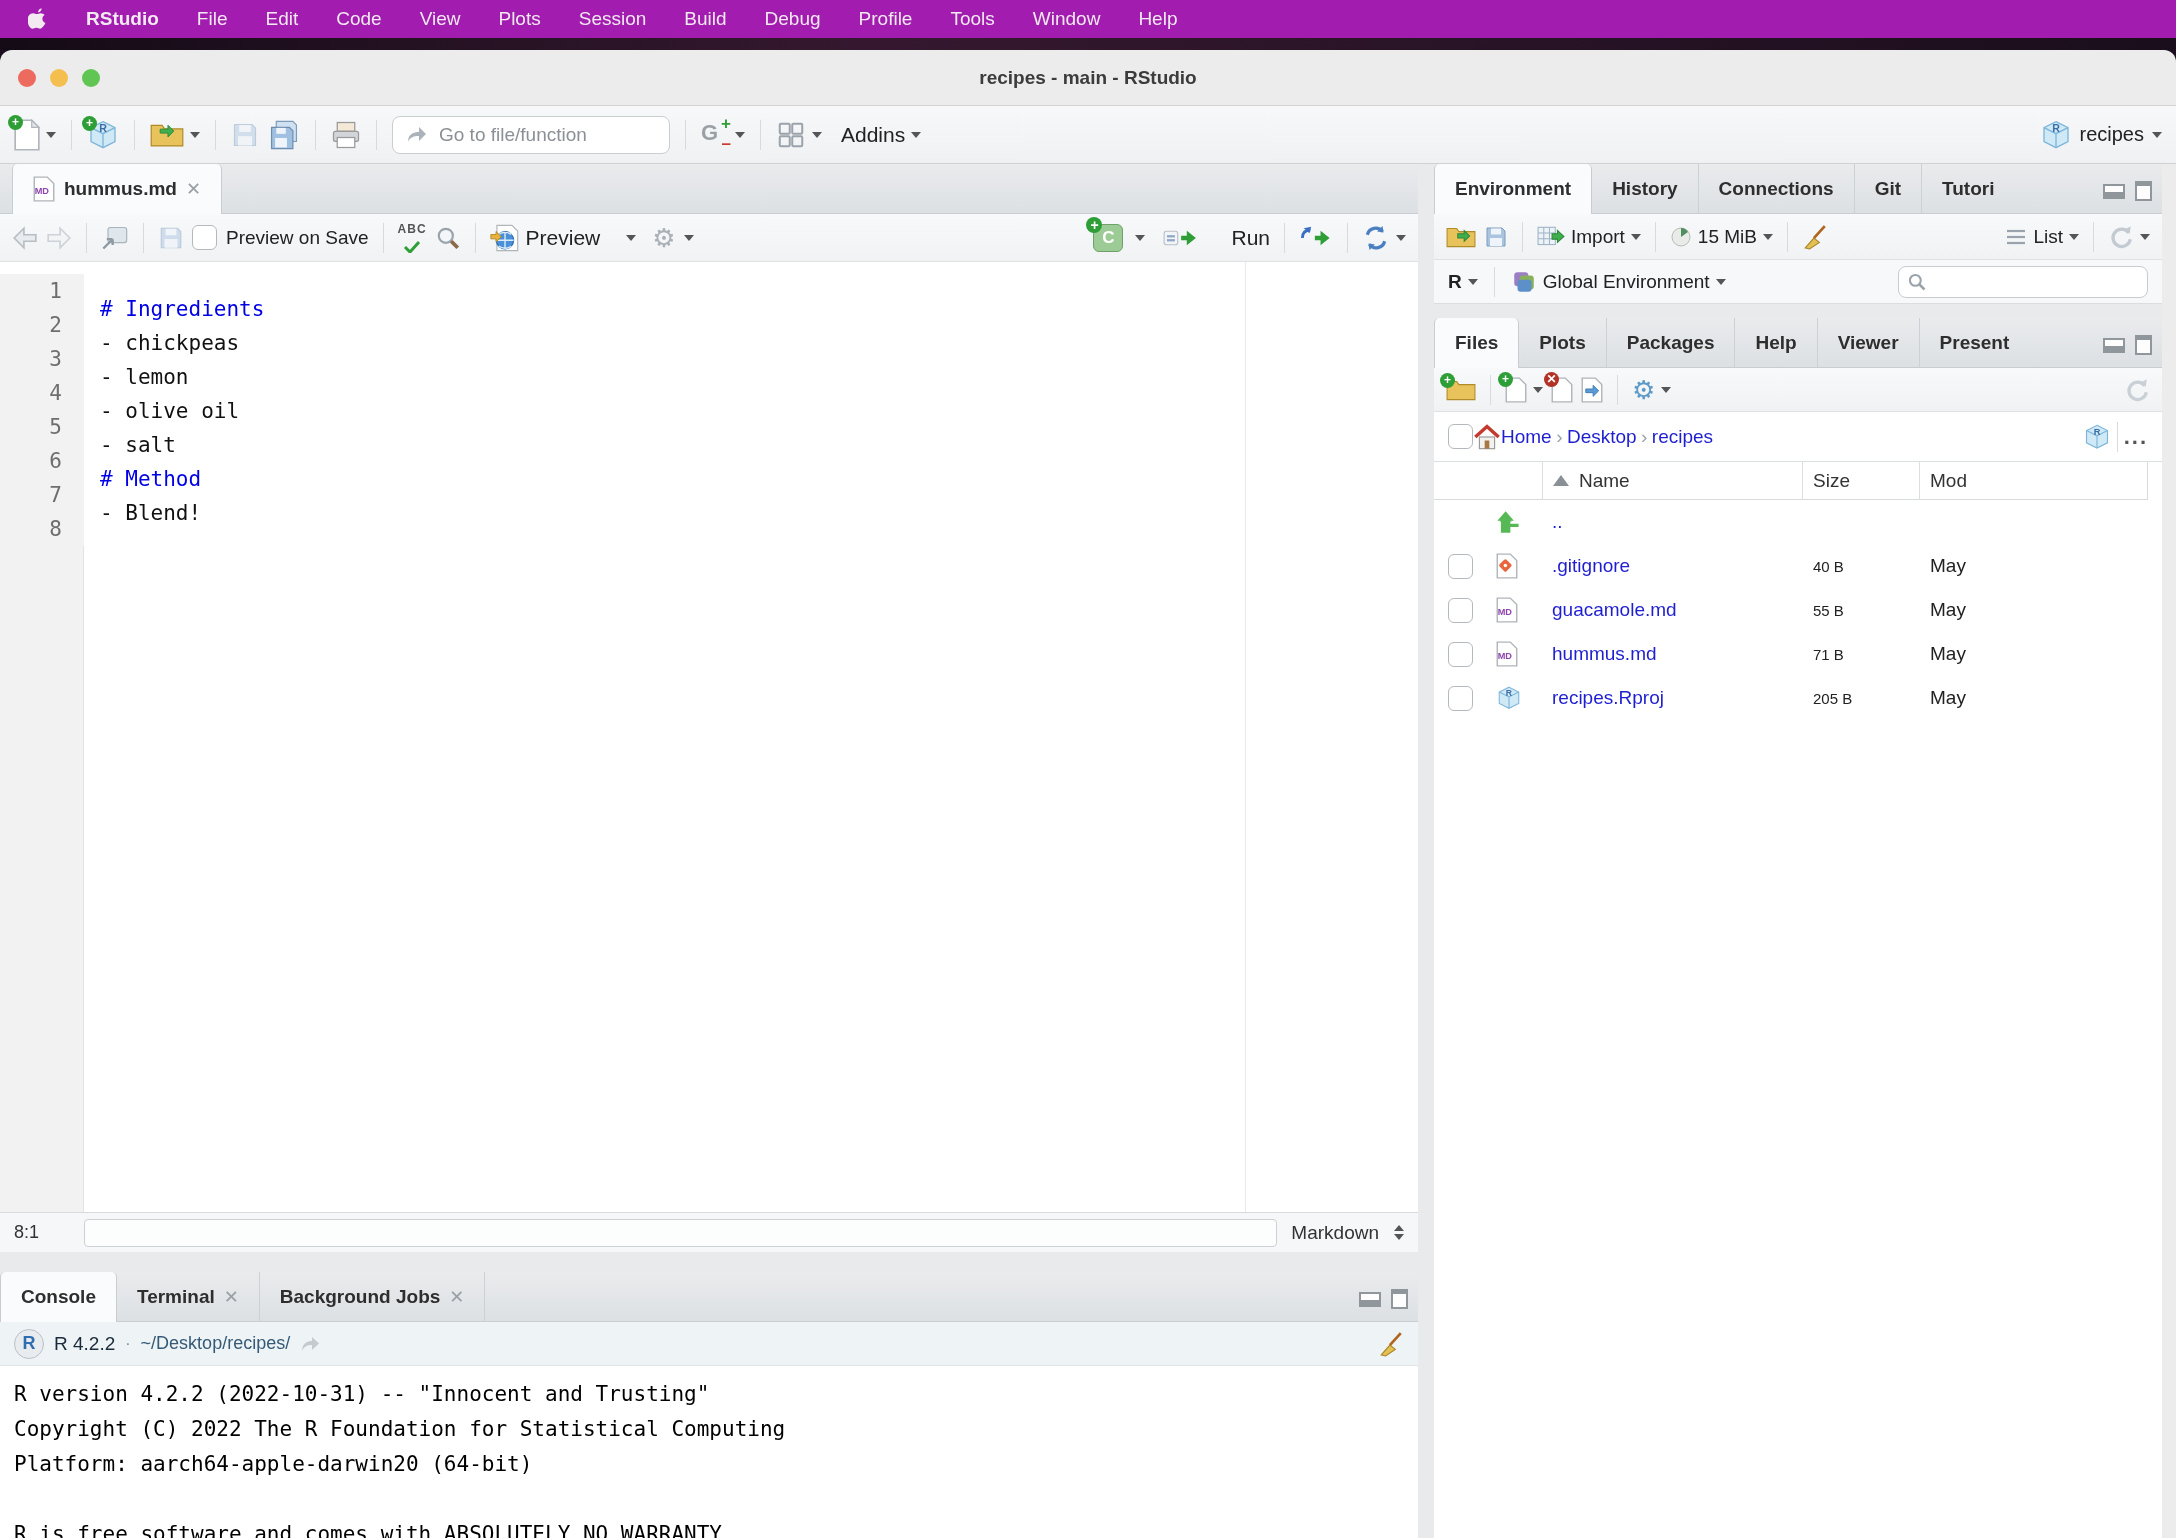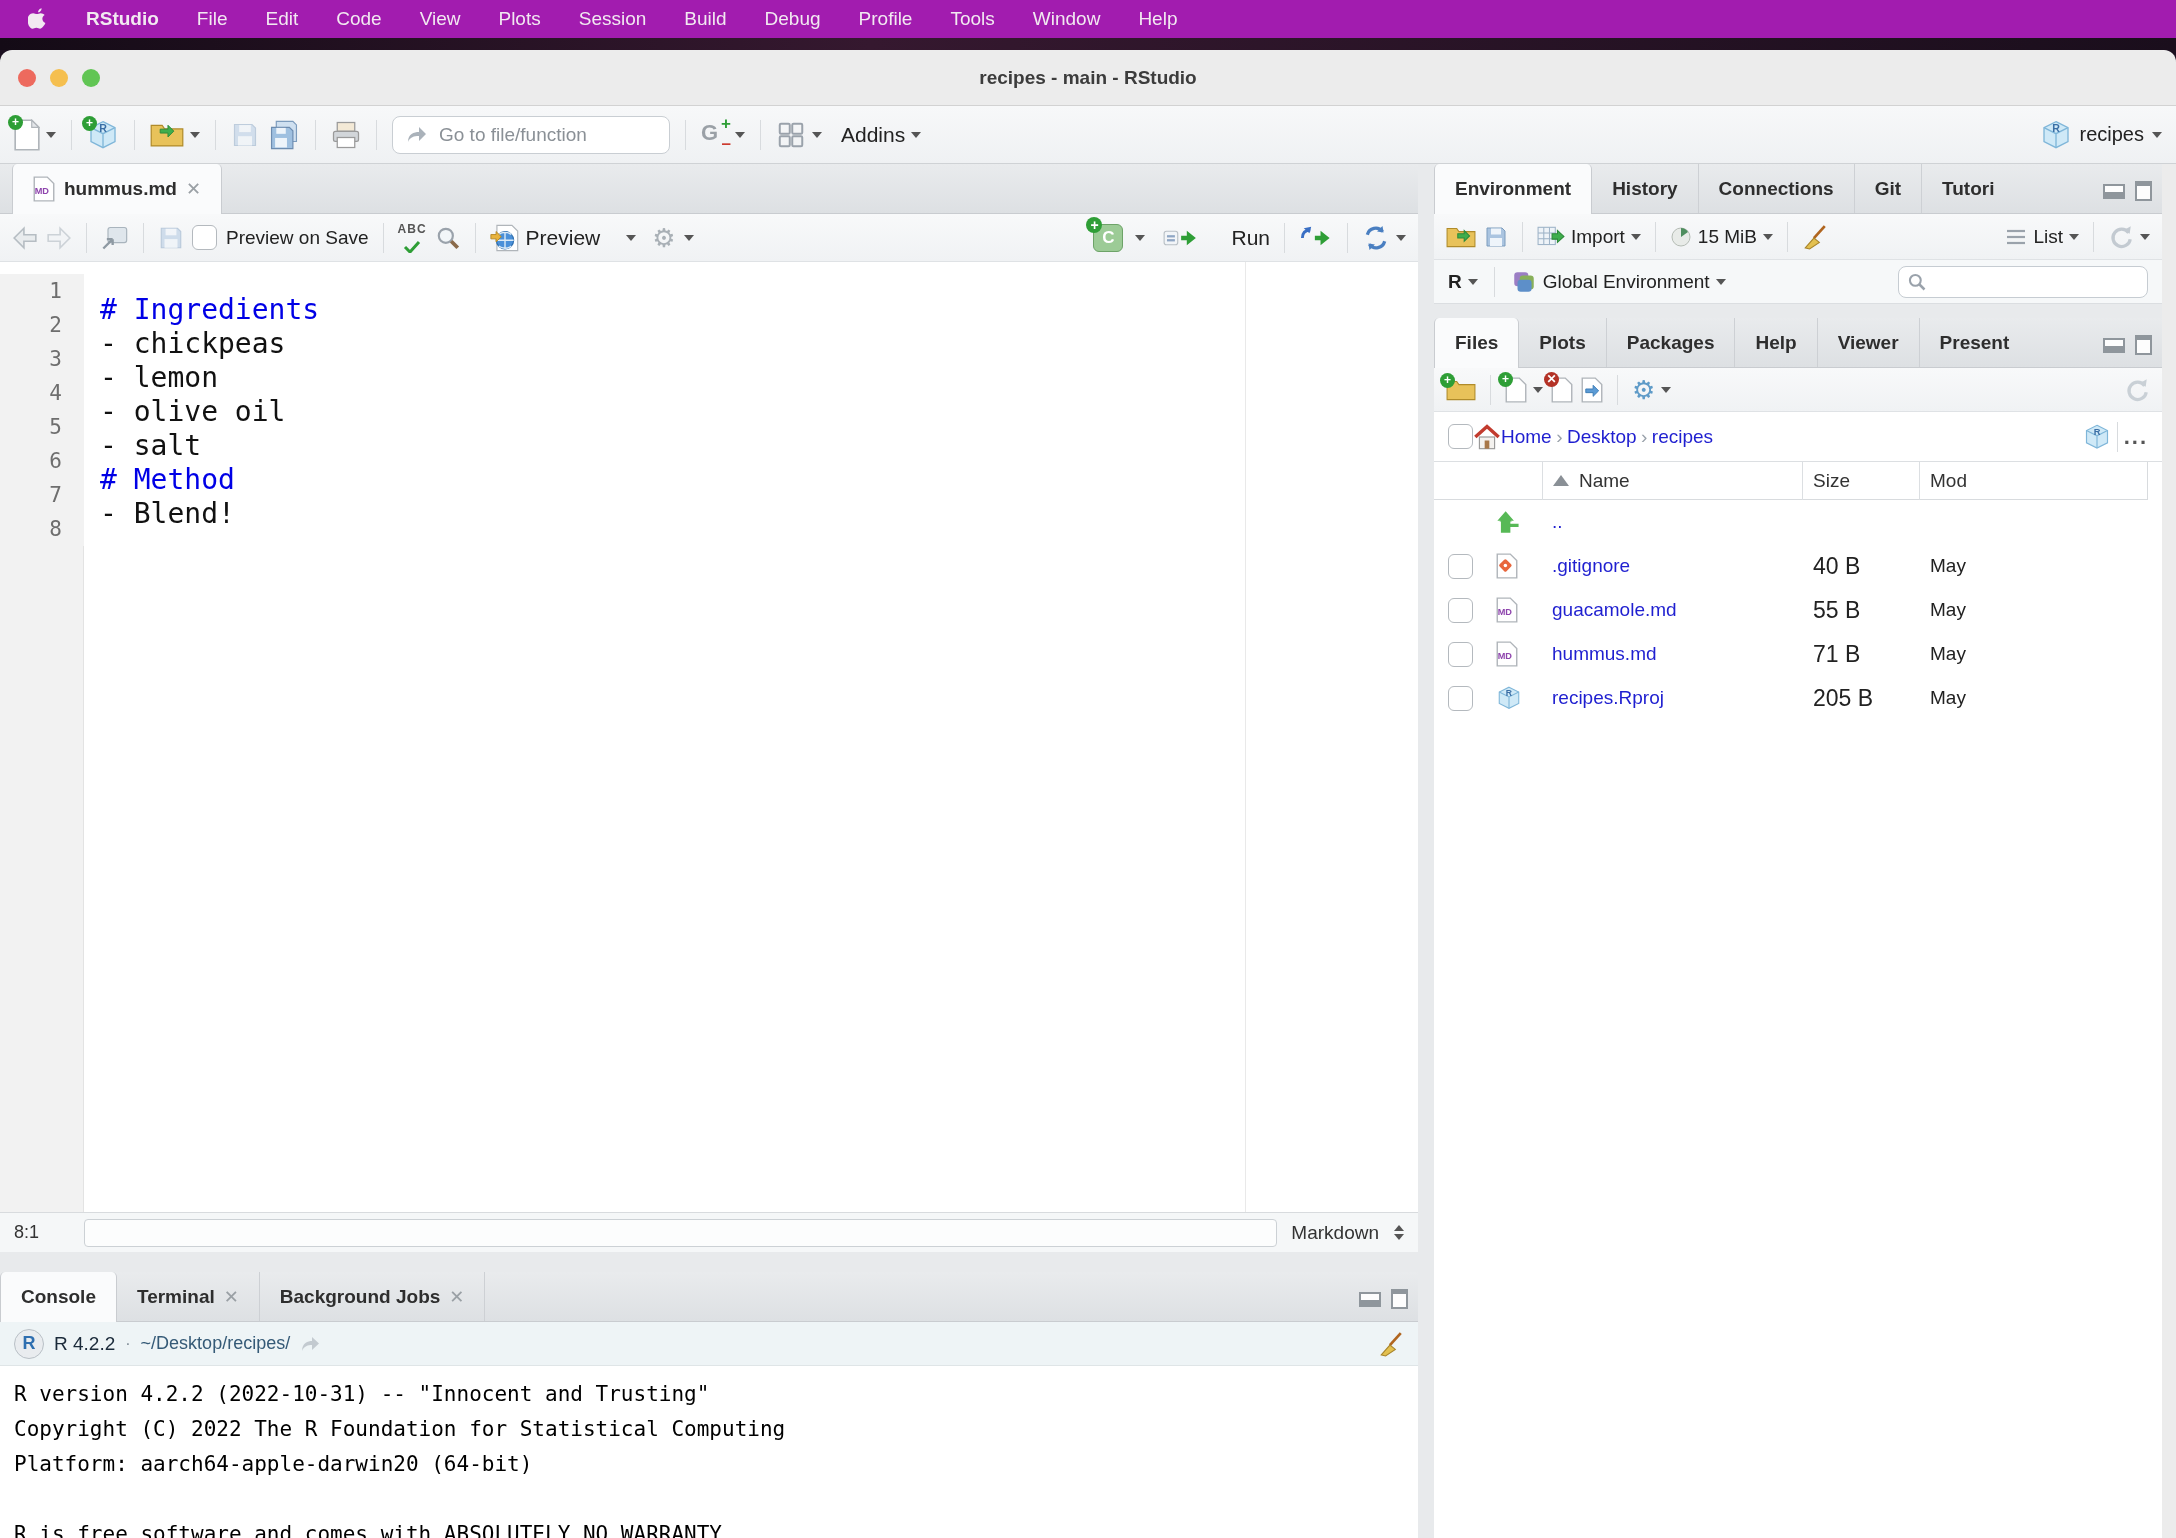--- a/index.html
+++ b/index.html
@@ -55,21 +55,21 @@
   
   .src-toolbar { height:48px; }
   .mode-row { height:42px; background:#f6f8f9; border-bottom:1px solid #d8dbdd; display:flex; align-items:center; padding:0 10px; gap:4px; flex:none; }
   .mode-btn { font-size:19px; color:#333; padding:4px 18px; border-radius:6px; }
   .mode-btn.active { background:#edeff1; border:1px solid #b6babe; }
   .checkbox { width:25px; height:25px; border:1.5px solid #b4b9be; border-radius:6px; background:#fff; display:inline-block; flex:none; }
 
   .editor { flex:1; display:flex; position:relative; overflow:hidden; background:#fff; }
   .margin-line { position:absolute; left:1245px; top:0; bottom:0; width:1px; background:#e9e9e9; }
   .code-pane { display:flex; flex-direction:column; padding-top:12px; }
-  .ct { font-family:"DejaVu Sans Mono",monospace; font-size:28px; color:#111; white-space:pre;margin-top:36px; }
+  .ct { font-family:"DejaVu Sans Mono",monospace; font-size:21px; color:#111; white-space:pre;margin-top:36px; }
   .ct.heading { color:#0000e6; }
   .coderow { display:flex; height:34px; align-items:center; }
   .coderow .num { width:84px; text-align:right; padding-right:22px; color:#6e6e6e; font-family:"DejaVu Sans Mono",monospace; font-size:21px; flex:none; background:#f2f2f2; height:34px; line-height:34px; }
   .coderow .txt { padding-left:16px; }
 
   .status-row { height:40px; background:#f5f7f8; border-top:1px solid #d8dbde; display:flex; align-items:center; padding:0 14px; gap:14px; flex:none; }
   .cursor-pos { font-size:18px; color:#333; width:56px; }
   .msg-box { flex:1; height:28px; background:#fcfdfd; border:1px solid #ccd1d5; border-radius:4px; }
   .ftype { display:flex; align-items:center; gap:15px; font-size:19px; color:#333; }
   .updown { display:inline-flex; flex-direction:column; gap:3px; }
@@ -100,21 +100,21 @@
   .dots { color:#555; font-size:22px; font-weight:700; letter-spacing:2px; }
   .ftable { background:#fff; flex:none; }
   .fhead { height:38px; display:flex; align-items:center; border-bottom:1px solid #d8dbde; margin-right:14px; border-right:1px solid #d8dbde; }
   .fhead .fcol { font-size:19px; color:#333; height:38px; display:flex; align-items:center; }
   .fhead .fcol-name,.fhead .fcol-size,.fhead .fcol-mod { border-left:1px solid #dcdfe2; padding-left:10px; }
   .frow { height:44px; display:flex; align-items:center; margin-right:14px; }
   .fcol { flex:none; display:flex; align-items:center; }
   .fcol-cb { width:62px; padding-left:14px; }
   .fcol-icon { width:46px; }
   .fcol-name { flex:1; padding-left:10px; }
-  .fcol-size { width:117px; font-size:23px; color:#222; padding-left:10px; }
+  .fcol-size { width:117px; font-size:15px; color:#222; padding-left:10px; }
   .fcol-mod { width:228px; font-size:19px; color:#222; overflow:hidden; padding-left:10px; }
   .flink { color:#1f1fd0; text-decoration:none; font-size:19px; }
   .sort-tri { width:0; height:0; border-left:8px solid transparent; border-right:8px solid transparent; border-bottom:11px solid #8a9096; display:inline-block; margin-right:10px; }
   .files-fill { flex:1; background:#fff; }
 
   svg.ico { display:block; }
   .gdiff { position:relative; width:28px; height:30px; font-size:22px; font-weight:700; color:#9aa0a6; }
   .gdiff .plus { position:absolute; top:-6px; right:-2px; color:#2e9e36; font-size:17px; }
   .gdiff .minus { position:absolute; bottom:-4px; right:-2px; color:#cc3a2e; font-size:17px; }
   .abc { display:flex; flex-direction:column; align-items:center; line-height:1; }

